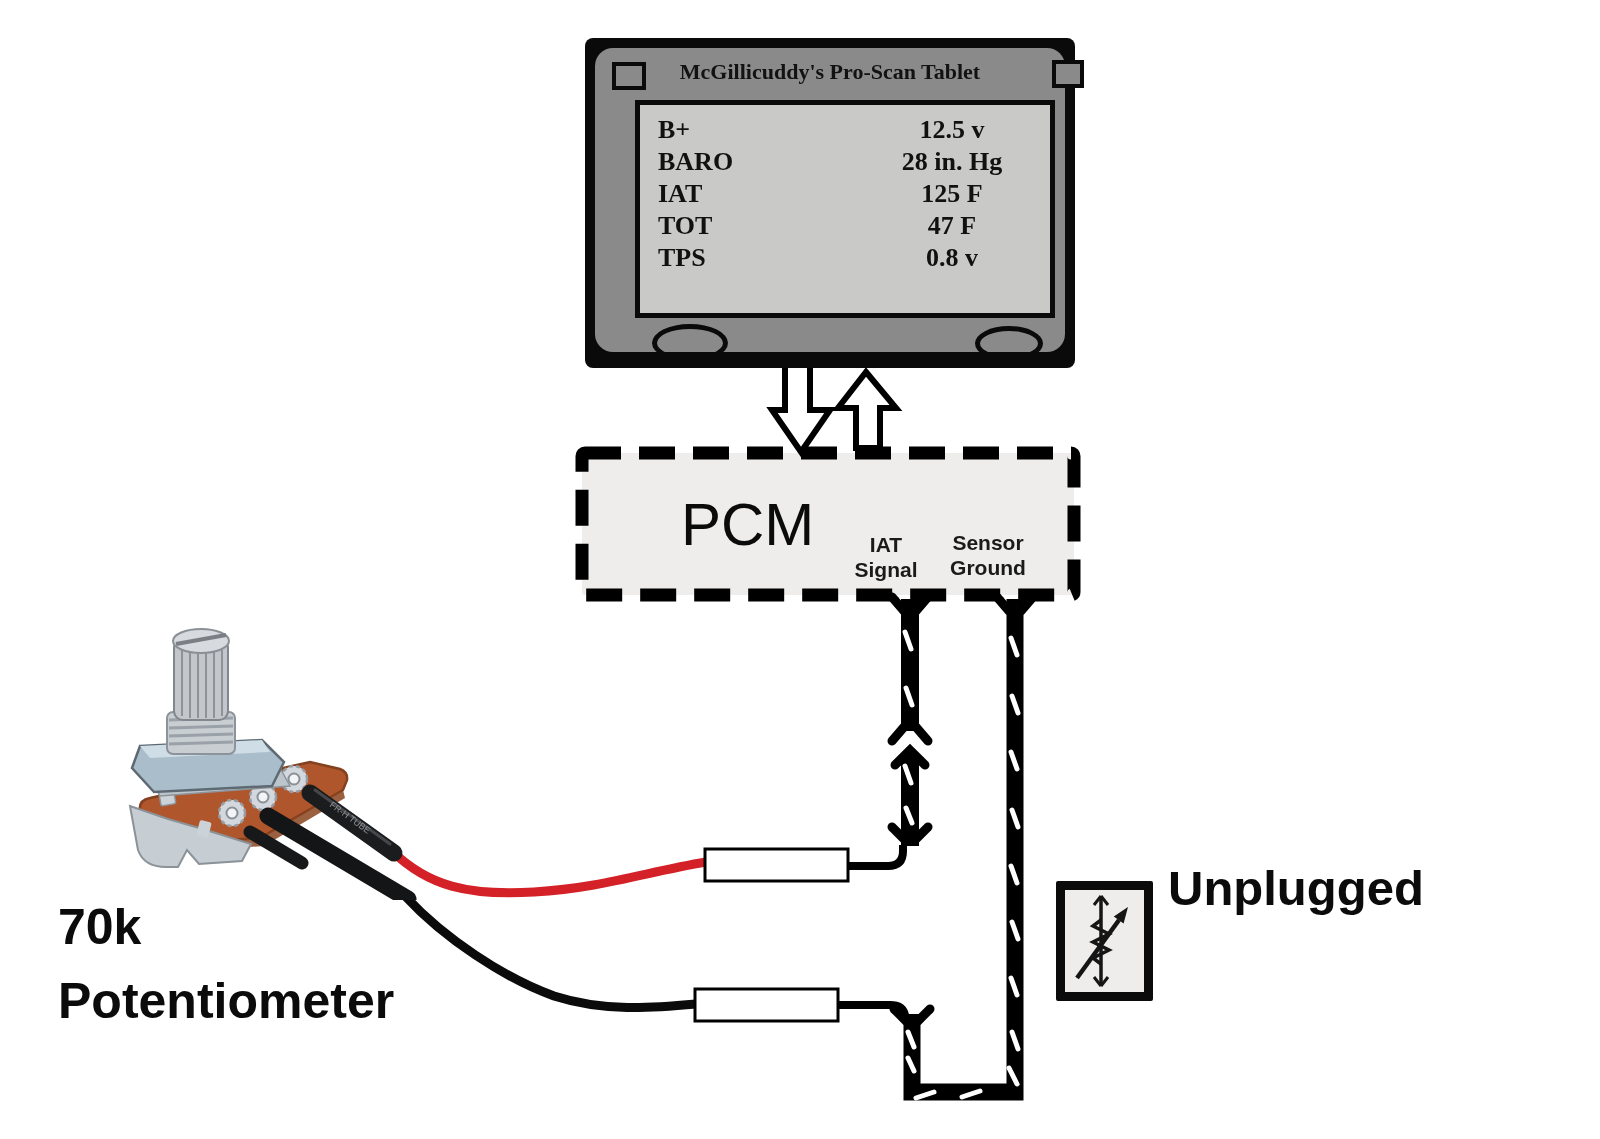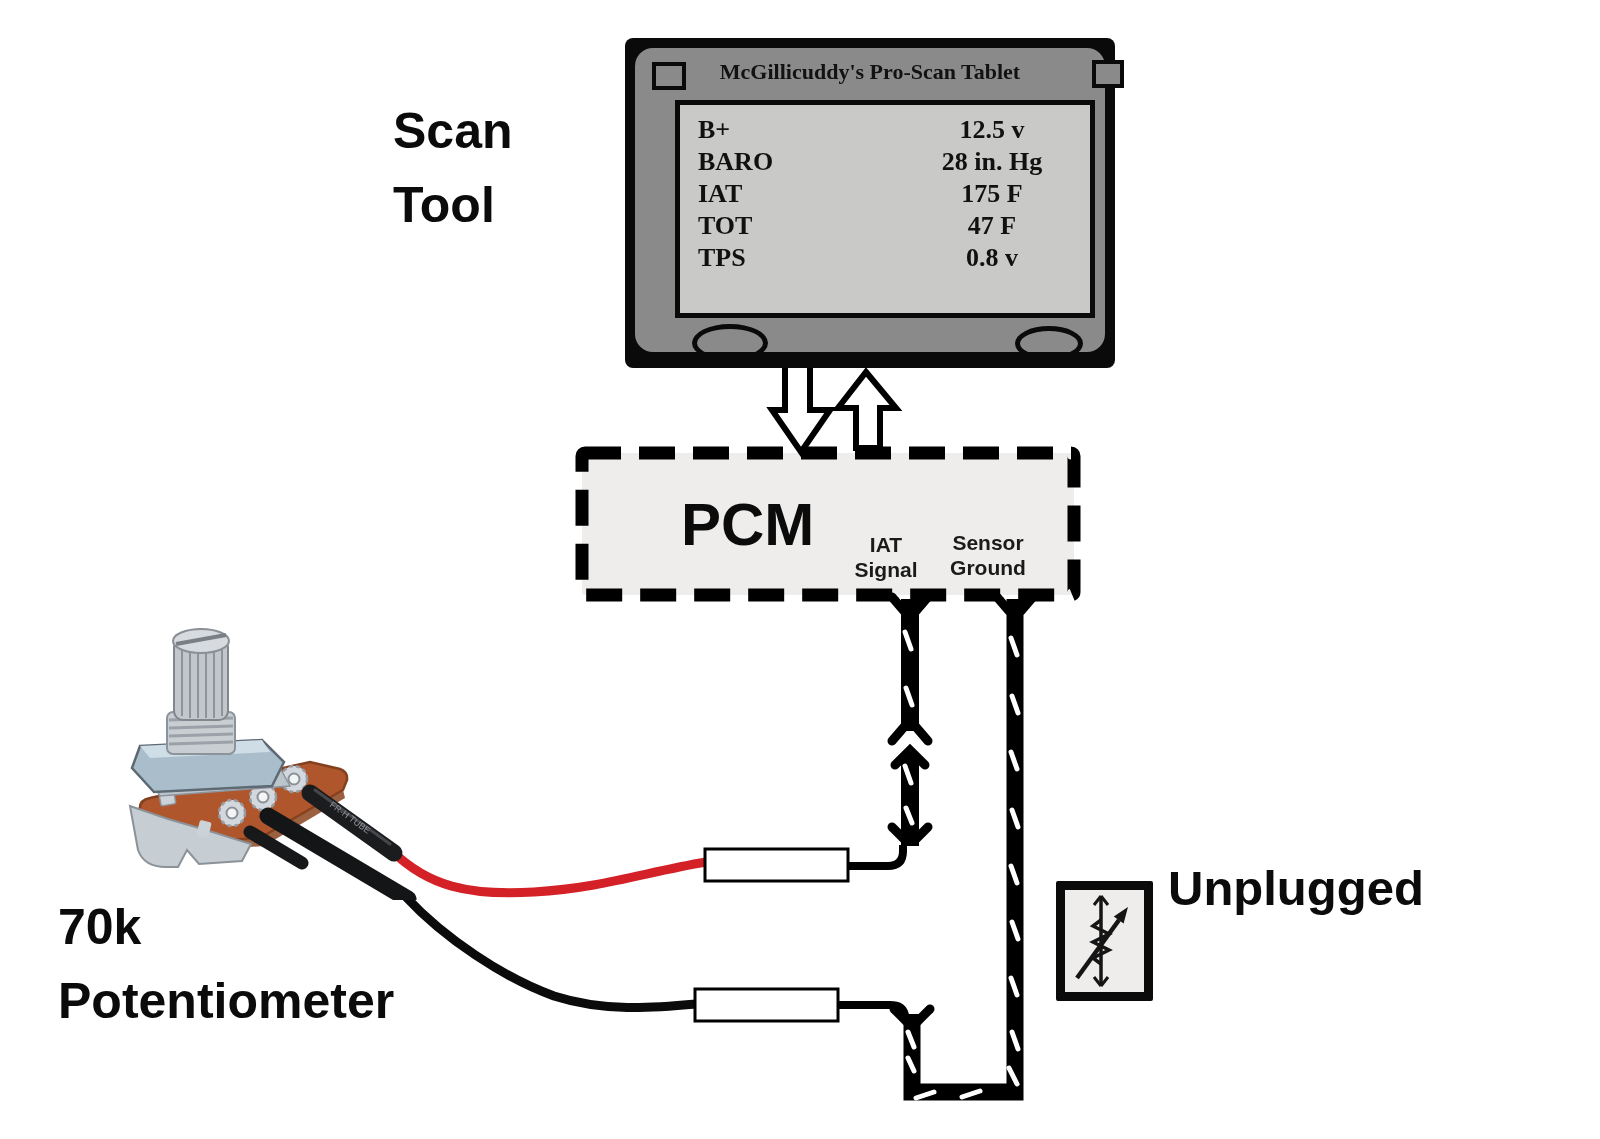--- a/index.html
+++ b/index.html
@@ -8,41 +8,41 @@
   .abs{position:absolute;}
   svg{display:block;}
 
   
   .big-label{position:absolute;font-weight:700;color:#0b0b0b;font-size:50px;line-height:74px;letter-spacing:0px;}
   .scan-label{left:393px;top:94px;}
   .pot-label{left:58px;top:890px;}
   .iat-label{left:1168px;top:852px;font-size:49px;line-height:72px;}
 
   
-  .tablet{position:absolute;left:585px;top:38px;width:490px;height:330px;background:#0a0a0a;border-radius:8px;margin-left:40px;}
+  .tablet{position:absolute;left:585px;top:38px;width:490px;height:330px;background:#0a0a0a;border-radius:8px;}
   .bezel{position:absolute;left:10px;top:10px;width:470px;height:304px;border-radius:18px;
          background:var(--tablet-bezel-gray,#8a8a8a);}
   .tablet-title{position:absolute;left:0;top:11px;width:100%;text-align:center;
                 font-family:"Liberation Serif",serif;font-weight:700;font-size:22px;color:#121212;}
   .corner-sq{position:absolute;border:4px solid #0a0a0a;background:var(--tablet-bezel-gray,#8a8a8a);}
   .sq-left{left:17px;top:14px;width:26px;height:20px;}
   .sq-right{left:457px;top:12px;width:24px;height:20px;}
   .screen{position:absolute;left:40px;top:52px;width:410px;height:208px;border:5px solid #0a0a0a;
           background:var(--tablet-screen-gray,#c9c9c8);}
   .srow{position:relative;height:32px;line-height:33px;font-family:"Liberation Serif",serif;
         font-weight:700;font-size:26px;color:#111;}
   .srow:first-child{margin-top:8px;}
   .srow .lbl{position:absolute;left:18px;}
   .srow .val{position:absolute;left:312px;transform:translateX(-50%);white-space:nowrap;}
   .oval{position:absolute;border:5px solid #0a0a0a;border-radius:50%;}
   .oval-left{left:57px;top:276px;width:66px;height:28px;}
   .oval-right{left:380px;top:278px;width:58px;height:25px;}
 
   
-  .pcm-label{position:absolute;left:681px;top:490px;font-weight:700;font-size:60px;color:#0b0b0b;}
+  .pcm-label{position:absolute;left:681px;top:490px;font-weight:400;font-size:60px;color:#0b0b0b;}
   .pin-label{position:absolute;width:94px;text-align:center;font-weight:700;font-size:21px;
              line-height:25px;color:#1a1a1a;}
   .pin-iat{left:839px;top:532px;}
   .pin-gnd{left:941px;top:530px;}
 
   
   .iat-box{position:absolute;left:1056px;top:881px;width:79px;height:102px;border:9px solid #0b0b0b;
            border-radius:2px;background:var(--panel-fill-gray,#eeedeb);}
 </style>
 </head>
@@ -113,42 +113,38 @@
     <path d="M848,866 L888,866 Q903,866 903,851 L903,845" stroke="#000" stroke-width="8" fill="none"></path>
     <path d="M838,1005 L890,1005 Q903,1005 905,1015" stroke="#000" stroke-width="8" fill="none"></path>
 
     <path d="M392,851 C428,886 468,896 534,892 C602,888 646,872 706,862" style="stroke:var(--accent-red,#d32127)" stroke-width="9" fill="none" stroke-linecap="round"></path>
     <path d="M406,897 C444,938 504,978 554,996 C604,1012 652,1008 696,1004" style="stroke:var(--wire-black,#0b0b0c)" stroke-width="9" fill="none" stroke-linecap="round"></path>
 
     <rect x="705" y="849" width="143" height="32" fill="#fff" stroke="#000" stroke-width="3"></rect>
     <rect x="695" y="989" width="143" height="32" fill="#fff" stroke="#000" stroke-width="3"></rect>
   </svg>
 
-  <div class="big-label scan-label">
-    <div>Scan</div>
-    <div>Tool</div>
-  </div>
 
   <div class="tablet">
     <div class="bezel">
       <div class="corner-sq sq-left"></div>
       <div class="tablet-title">McGillicuddy's Pro-Scan Tablet</div>
       <div class="corner-sq sq-right"></div>
       <div class="screen">
         <div class="srow">
           <span class="lbl">B+</span>
           <span class="val">12.5 v</span>
         </div>
         <div class="srow">
           <span class="lbl">BARO</span>
           <span class="val">28 in. Hg</span>
         </div>
         <div class="srow">
           <span class="lbl">IAT</span>
-          <span class="val">175 F</span>
+          <span class="val">125 F</span>
         </div>
         <div class="srow">
           <span class="lbl">TOT</span>
           <span class="val">47 F</span>
         </div>
         <div class="srow">
           <span class="lbl">TPS</span>
           <span class="val">0.8 v</span>
         </div>
       </div>

